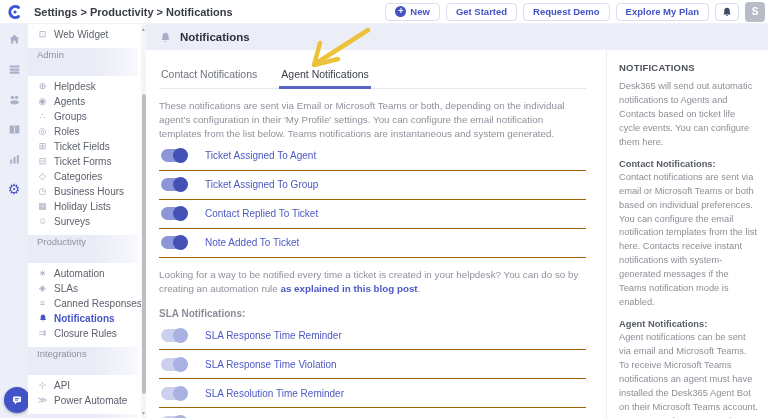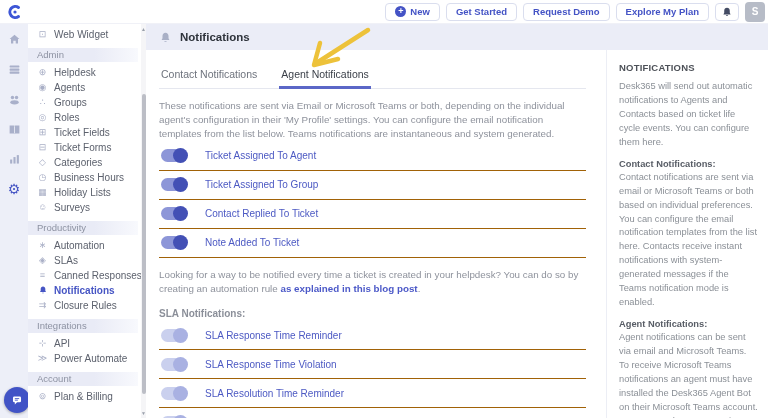--- a/index.html
+++ b/index.html
@@ -29,21 +29,21 @@
     background:#4153c6; display:flex; align-items:center; justify-content:center;
     box-shadow:0 1px 3px rgba(0,0,0,.3); cursor:pointer; }
 
   .sidebar { position:absolute; left:28px; top:24px; width:118px; height:394px; background:#fff;
     padding-top:3px; overflow:hidden; }
   .sb-row { height:15px; display:flex; align-items:center; gap:6px; padding-left:9px;
     cursor:pointer; }
   .sb-icon { width:11px; font-size:9px; color:#a9afc6; text-align:center; line-height:1; }
   .sb-label { font-size:10px; color:#5c616d; white-space:nowrap; }
   .sb-row.active .sb-label { color:#4655c4; font-weight:bold; }
-  .sb-section { height:14px; line-height:14px; margin:6px 8px 3px 0; padding-left:9px;
+  .sb-section { height:28px; line-height:14px; margin:6px 8px 3px 0; padding-left:9px;
     font-size:9.5px; color:#8d92a2; background:linear-gradient(90deg,#e9ebf6 60%,#f8f9fd); }
   .sb-scroll { position:absolute; right:0; top:0; width:5px; height:394px; background:#f5f5f7; }
   .sb-scroll .arr { position:absolute; left:0; width:5px; font-size:5px; color:#9aa0ab;
     text-align:center; }
   .sb-thumb { position:absolute; left:0.5px; width:4px; top:70px; height:300px; background:#bcbec6;
     border-radius:2px; }
 
   .content-col { position:absolute; left:146px; top:24px; width:622px; height:394px; background:#fff; }
   .main-header { height:26px; background:#ebedf7; display:flex; align-items:center; gap:8px;
     padding-left:13px; }
@@ -80,20 +80,21 @@
 </head>
 <body>
 
 <div class="topbar">
   <div class="logo-box">
     <svg width="16" height="16" viewBox="0 0 16 16">
       <path d="M12.5 3.5 A5.5 5.5 0 1 0 12.5 12.5" stroke="#3d56d6" stroke-width="3" fill="none" stroke-linecap="round"></path>
       <circle cx="9" cy="8" r="1.6" fill="#3d56d6"></circle>
     </svg>
   </div>
+  <span class="crumb">Settings &gt; Productivity &gt; Notifications</span>
   <div class="tb-right">
     <button class="tb-btn">
       <span class="plus-circle">+</span>
       <span>New</span>
     </button>
     <button class="tb-btn">Get Started</button>
     <button class="tb-btn">Request Demo</button>
     <button class="tb-btn">Explore My Plan</button>
     <div class="bell-btn">
       <svg width="12" height="12" viewBox="0 0 16 16">

